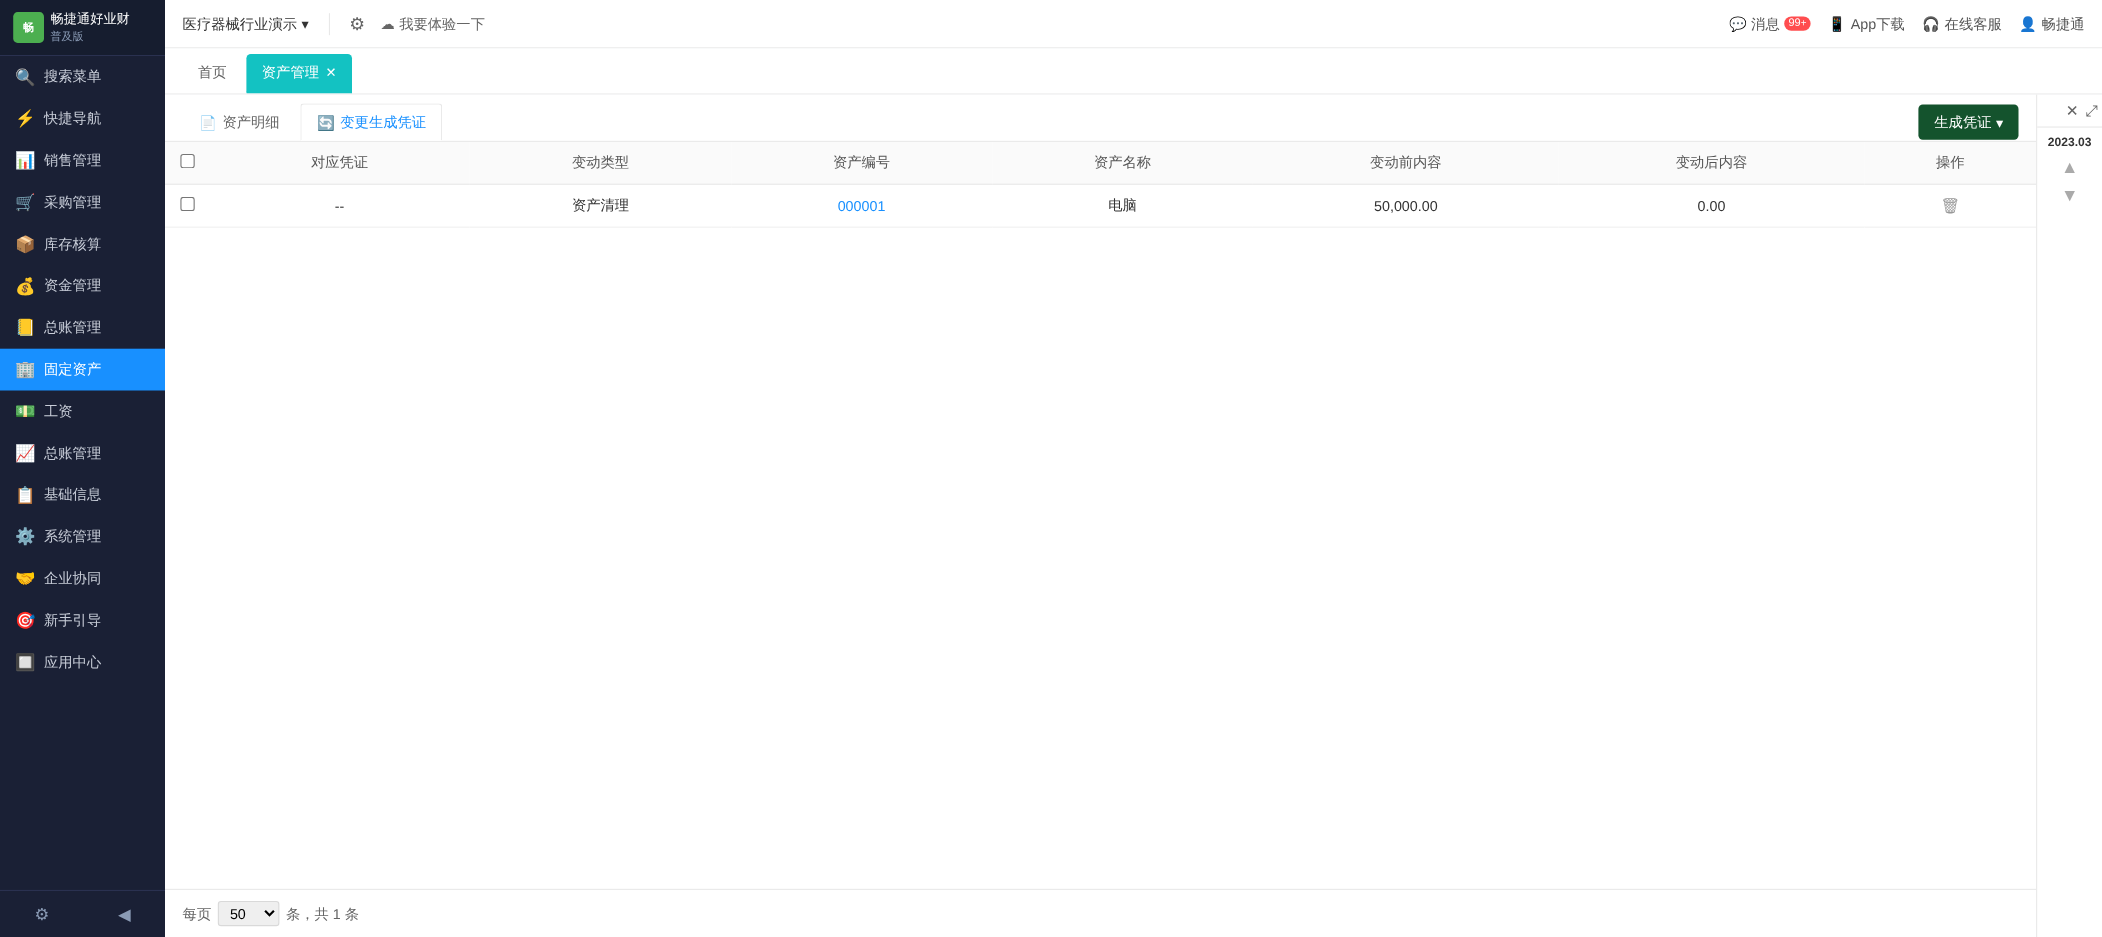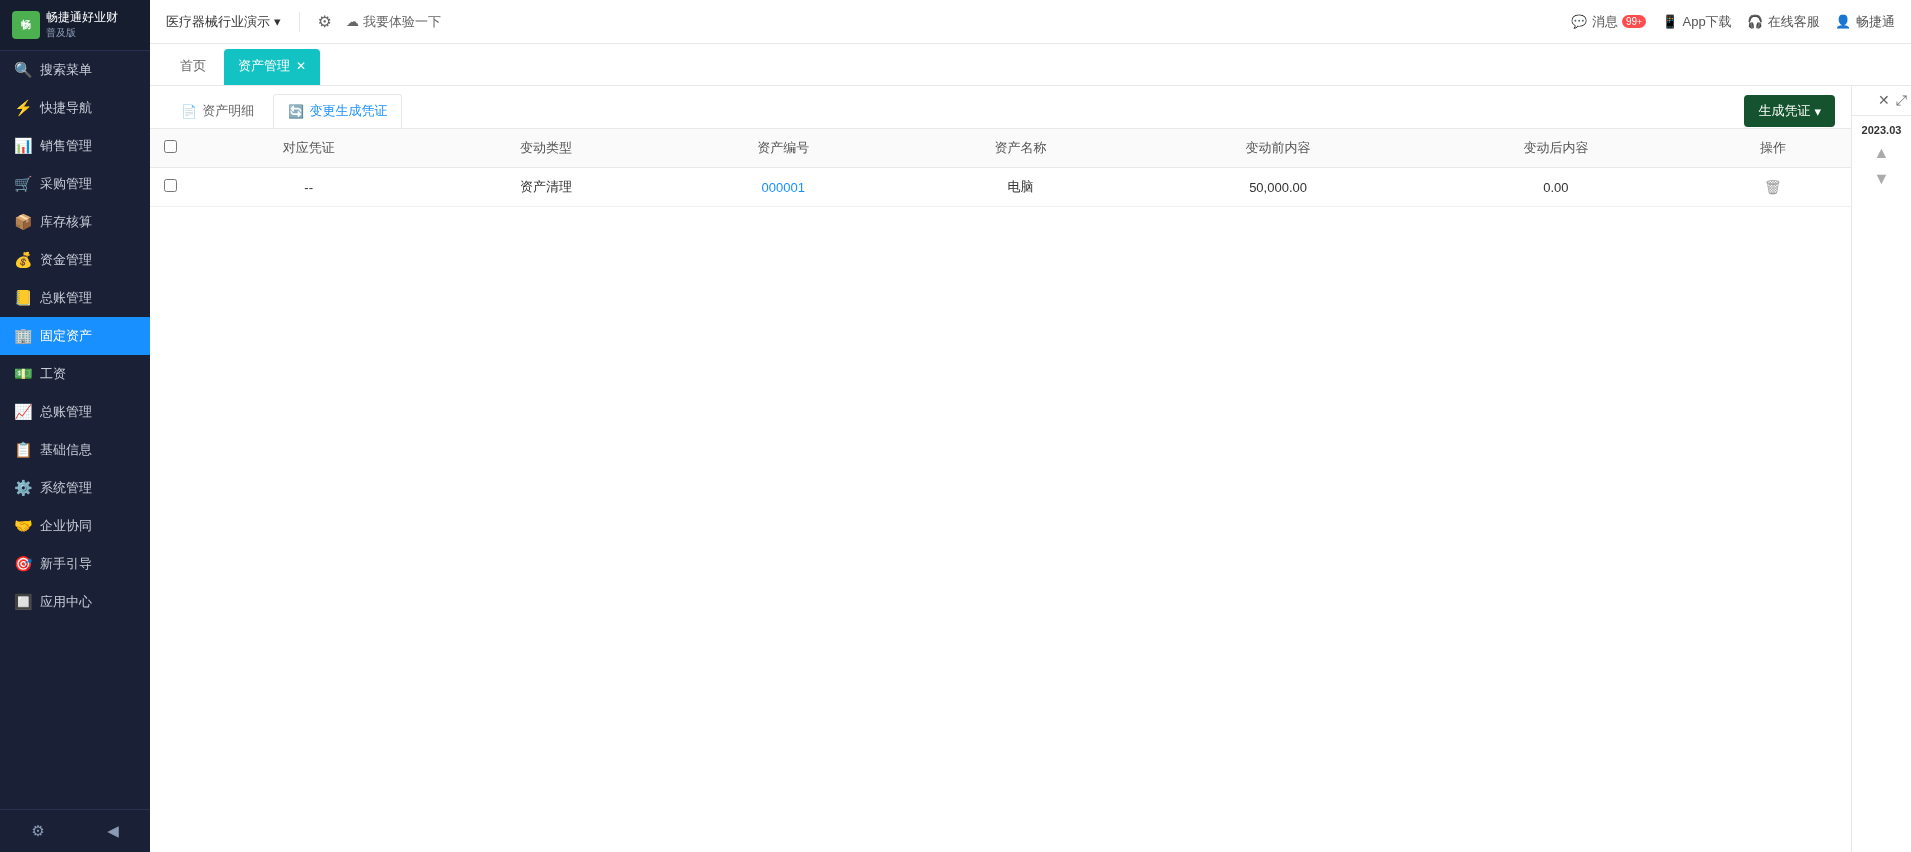--- a/index.html
+++ b/index.html
@@ -434,20 +434,30 @@
     <td>50,000.00</td>
     <td>0.00</td>
     <td>
       <span class="op-btn">🗑</span>
     </td>
   </tr>
             </tbody>
         </table>
       </div>
 
+      <div class="pagination-bar">
+        <span>每页</span>
+        <select class="pagination-select">
+          <option>50</option>
+          <option>10</option>
+          <option>20</option>
+          <option>100</option>
+        </select>
+        <span>条，共 1 条</span>
+      </div>
 
     </div>
 
     <div class="right-panel">
       <div class="right-panel-header">
         <span class="right-panel-ctrl">✕</span>
         <span class="right-panel-ctrl">⤢</span>
       </div>
       <div class="panel-year-label">2023.03</div>
       <div class="panel-scroll-up">▲</div>

